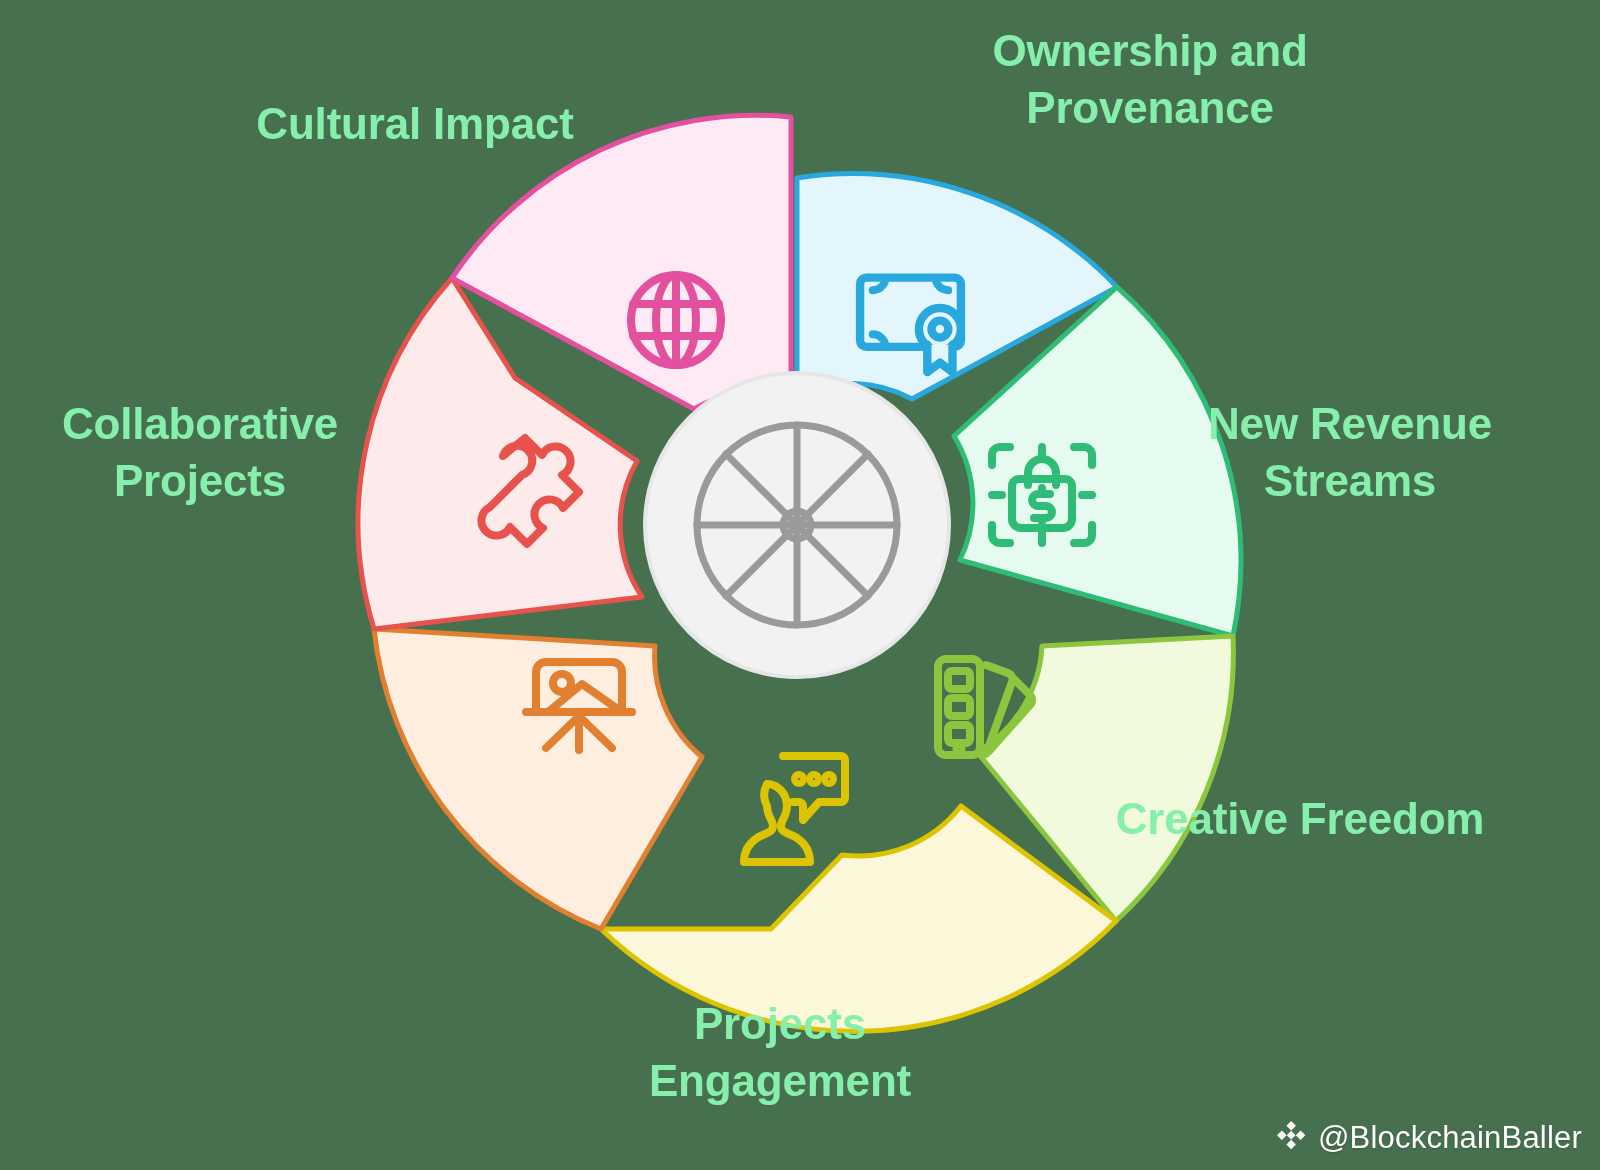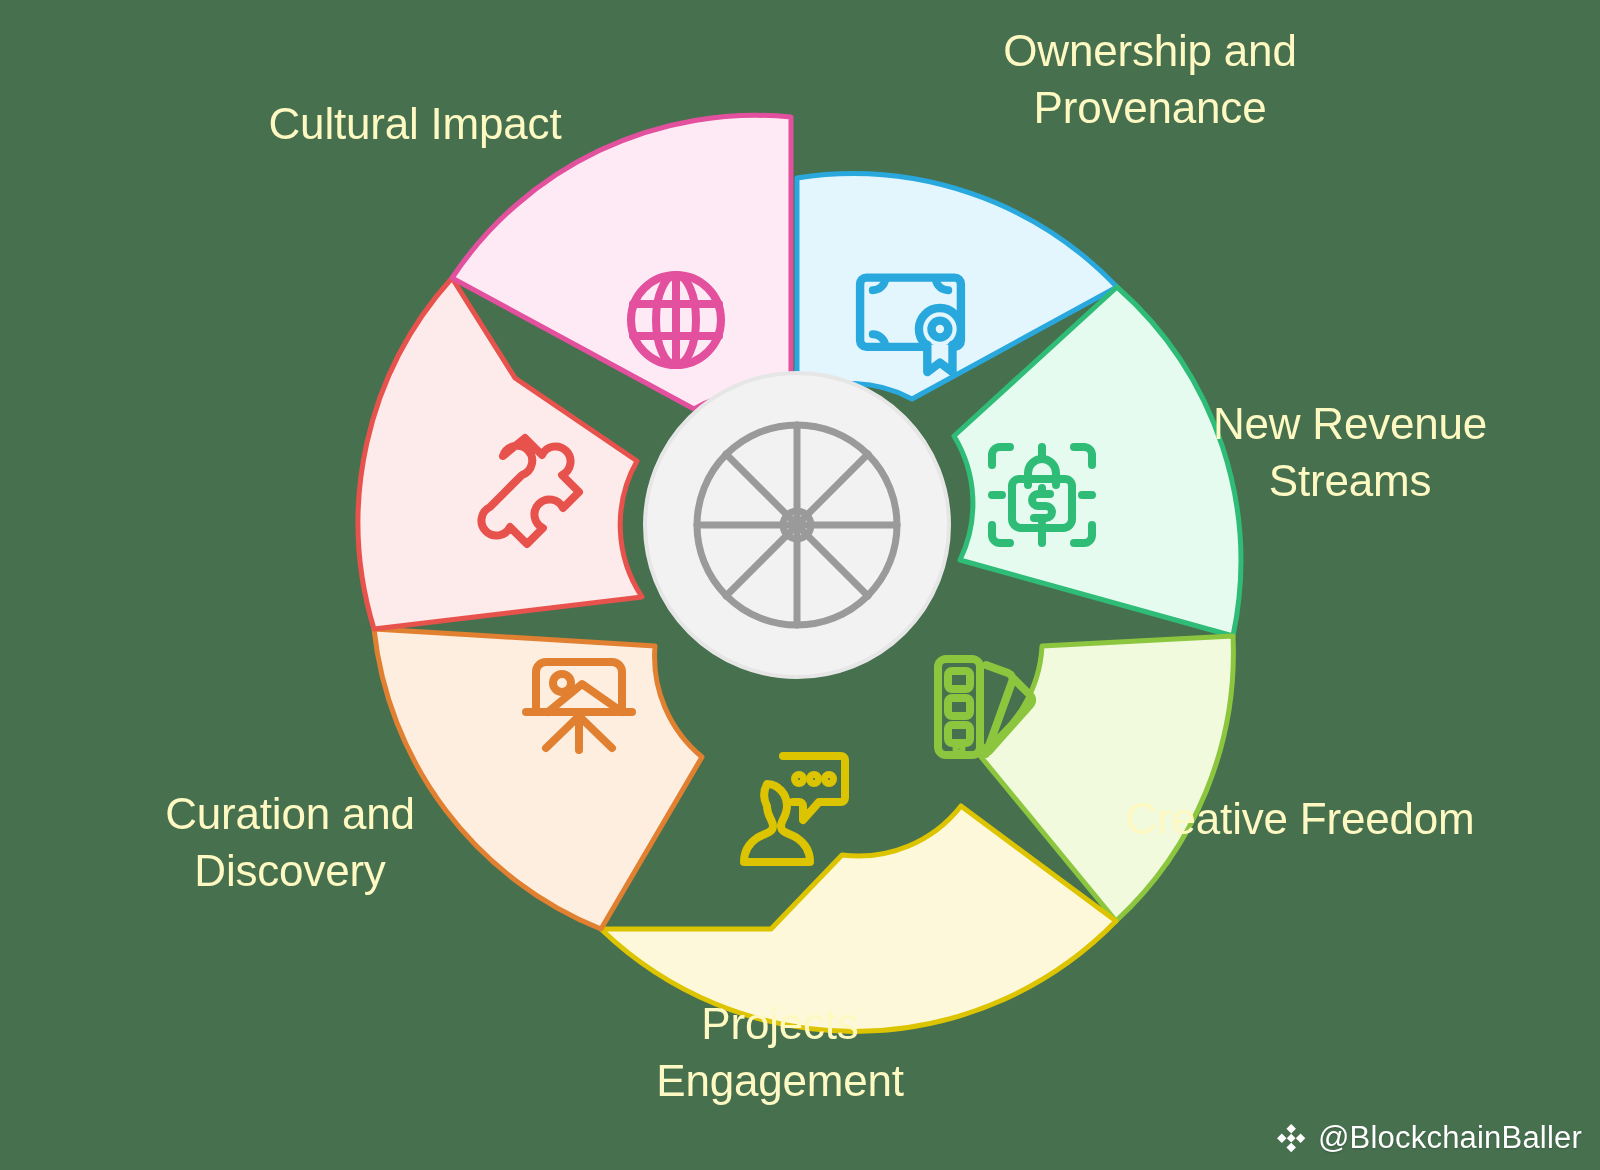--- a/index.html
+++ b/index.html
@@ -23,43 +23,42 @@
   svg.diagram {
     position: absolute;
     left: 0;
     top: 0;
     width: 1600px;
     height: 1170px;
     display: block;
   }
   .label {
     position: absolute;
-    color: #fef9c3;
+    color: #86efac;
     font-size: 44px;
     line-height: 1.30;
-    font-weight: 400;
+    font-weight: 700;
     letter-spacing: -0.2px;
     white-space: pre-line;
   }
   .label.c { text-align: center; }
 
   #lbl-ownership    { left: 940px;  top: 22px;   width: 420px; }
   #lbl-revenue      { left: 1175px; top: 395px;  width: 350px; }
   #lbl-creative     { left: 1085px; top: 790px;  width: 430px; }
   #lbl-community    { left: 580px;  top: 995px;  width: 400px; }
   #lbl-curation     { left: 110px;  top: 785px;  width: 360px; }
   #lbl-collab       { left: 30px;   top: 395px;  width: 340px; }
   #lbl-cultural     { left: 215px;  top: 95px;   width: 400px; }
 
   #watermark {
     position: absolute;
     right: 18px;
     bottom: 14px;
     display: flex;
-    align-items: center;
     gap: 12px;
     color: #ffffff;
     font-size: 31px;
     letter-spacing: 0.2px;
     text-shadow: 0 1px 2px rgba(0,0,0,0.22);
   }
   #watermark .wm-text { font-family: "Liberation Sans", sans-serif; }
   #watermark .wm-logo { display:block; }
 </style>
 </head>
@@ -223,23 +222,23 @@
 Provenance</div>
 
   <div class="label c" id="lbl-creative">Creative Freedom</div>
 
   <div class="label c" id="lbl-revenue">New Revenue
 Streams</div>
 
   <div class="label c" id="lbl-community">Projects
 Engagement</div>
 
-  <div class="label c" id="lbl-curation">Curation and
-Discovery</div>
-
+
+  <div class="label c" id="lbl-collab">Collaborative
+Projects</div>
 
   <div class="label c" id="lbl-cultural">Cultural Impact</div>
 
   <div id="watermark">
     <svg class="wm-logo" width="30" height="30" viewBox="0 0 32 32">
       <g fill="#ffffff">
         <rect x="12.6" y="2.6" width="7.2" height="7.2" transform="rotate(45 16.2 6.2)"></rect>
         <rect x="2.6" y="12.6" width="7.2" height="7.2" transform="rotate(45 6.2 16.2)"></rect>
         <rect x="22.6" y="12.6" width="7.2" height="7.2" transform="rotate(45 26.2 16.2)"></rect>
         <rect x="12.6" y="22.6" width="7.2" height="7.2" transform="rotate(45 16.2 26.2)"></rect>

